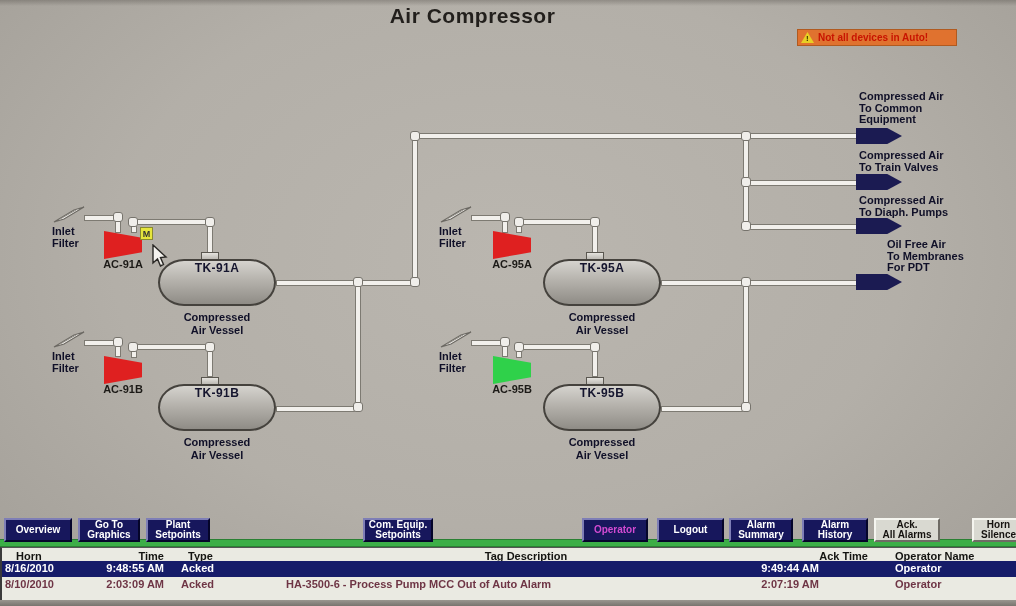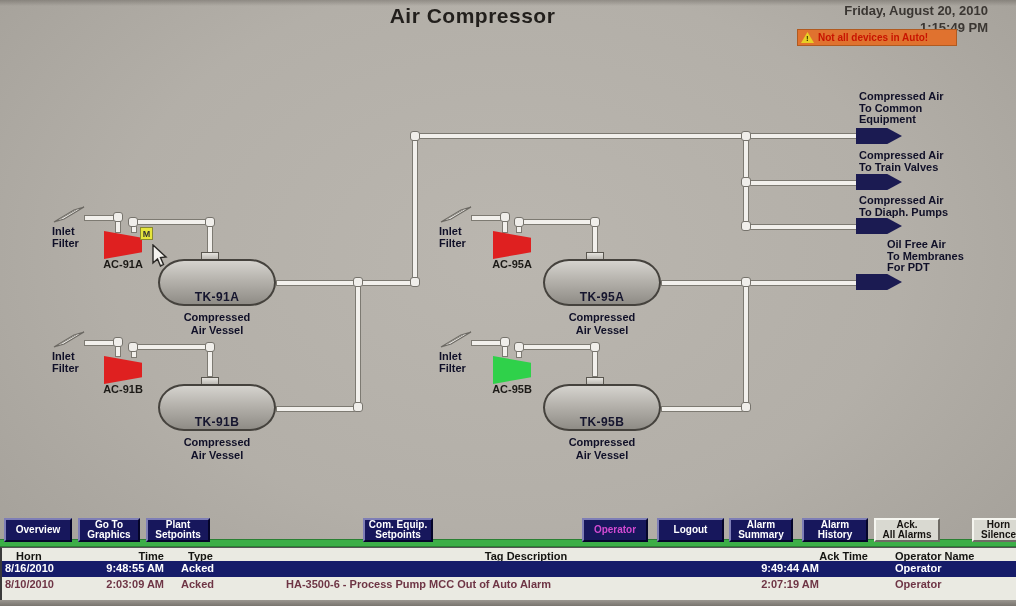--- a/index.html
+++ b/index.html
@@ -33,21 +33,21 @@
 
   
   .filter-ic{position:absolute;}
   .comp{position:absolute;width:38px;height:28px;
     clip-path:polygon(0 0,100% 24%,100% 76%,0 100%);
     filter:drop-shadow(0 1px 1px rgba(0,0,0,.35));}
   .mbox{position:absolute;width:13px;height:13px;background:#e6e63c;border:1px solid #8a8a30;
     font-size:9px;font-weight:bold;color:#333;text-align:center;line-height:13px;box-sizing:border-box;}
   .tank{position:absolute;width:118px;height:47px;border:2px solid #45423d;border-radius:26px/50%;
     background:linear-gradient(180deg,#d5d3ce 0%,#b5b2ac 45%,#8f8c86 100%);
-    display:flex;align-items:flex-end;justify-content:center;box-sizing:border-box;}
+    display:flex;align-items:flex-start;justify-content:center;box-sizing:border-box;}
   .tank span{font-size:12px;font-weight:bold;color:#15152e;letter-spacing:.4px;}
   .dlabel{position:absolute;font-size:11px;font-weight:bold;color:#101028;line-height:11.5px;}
   .clabel{position:absolute;width:60px;text-align:center;font-size:11px;font-weight:bold;color:#1c1a17;}
   .vcap{position:absolute;width:118px;text-align:center;font-size:11px;font-weight:bold;color:#101028;line-height:12.5px;}
   .outarrow{position:absolute;width:46px;height:16px;background:#1b1b52;
     clip-path:polygon(0 0,68% 0,100% 50%,68% 100%,0 100%);}
 
   
   .cursor{position:absolute;pointer-events:none;}
 
@@ -80,24 +80,20 @@
   .botedge{position:absolute;left:0;top:600px;width:1016px;height:6px;
     background:linear-gradient(180deg,#9a968f,#78746e);}
 </style>
 </head>
 <body>
 
 <div id="screen">
   <div class="vignette"></div>
 
   <div class="title">Air Compressor</div>
-  <div class="datetime">
-    <div>Friday, August 20, 2010</div>
-    <div>1:15:49 PM</div>
-  </div>
   <div class="banner">
     <span class="warn-tri">
         <i>!</i>
       </span>
     <span>Not all devices in Auto!</span>
   </div>
 
   <div class="pipe ph" style="left:84px;top:215px;width:34px;"></div>
   <div class="pipe pv" style="left:115px;top:217px;height:16px;"></div>
   <div class="pipe pv" style="left:131px;top:222px;height:11px;"></div>

